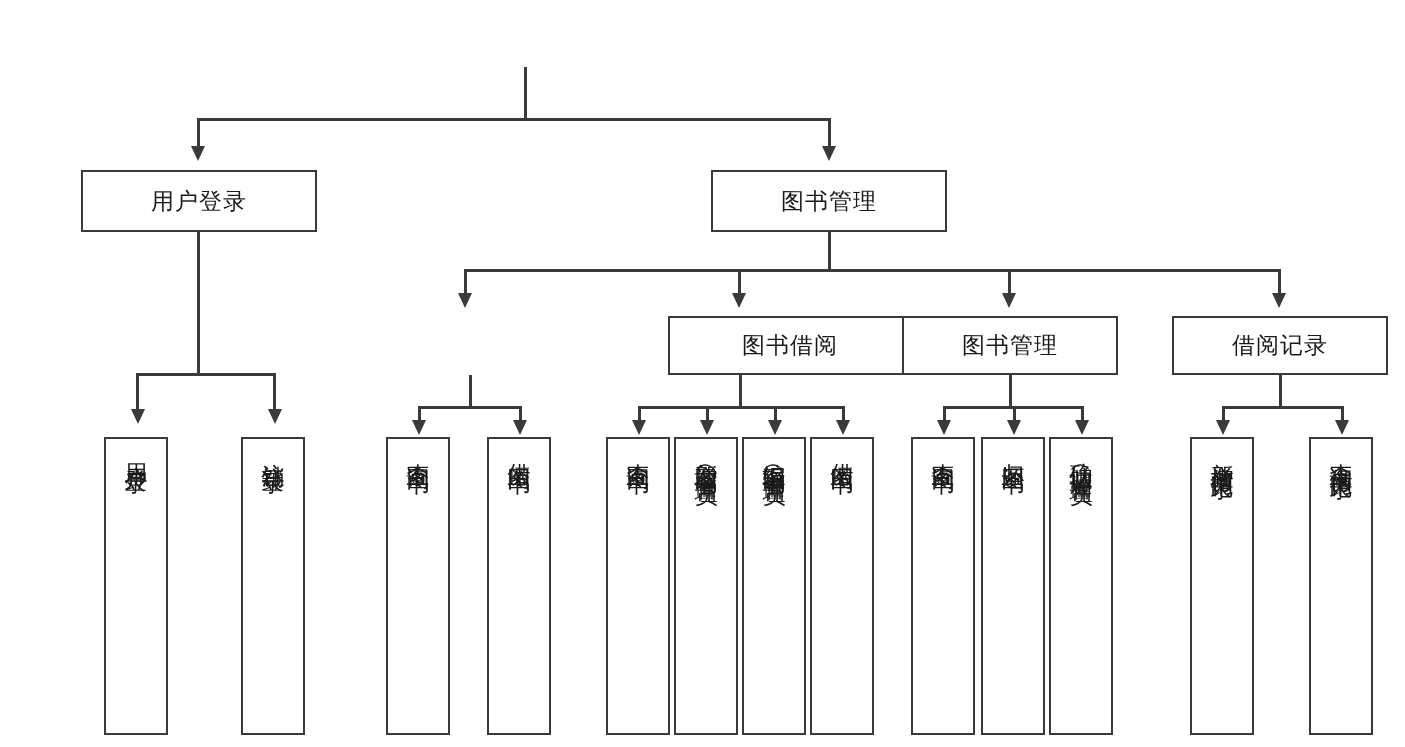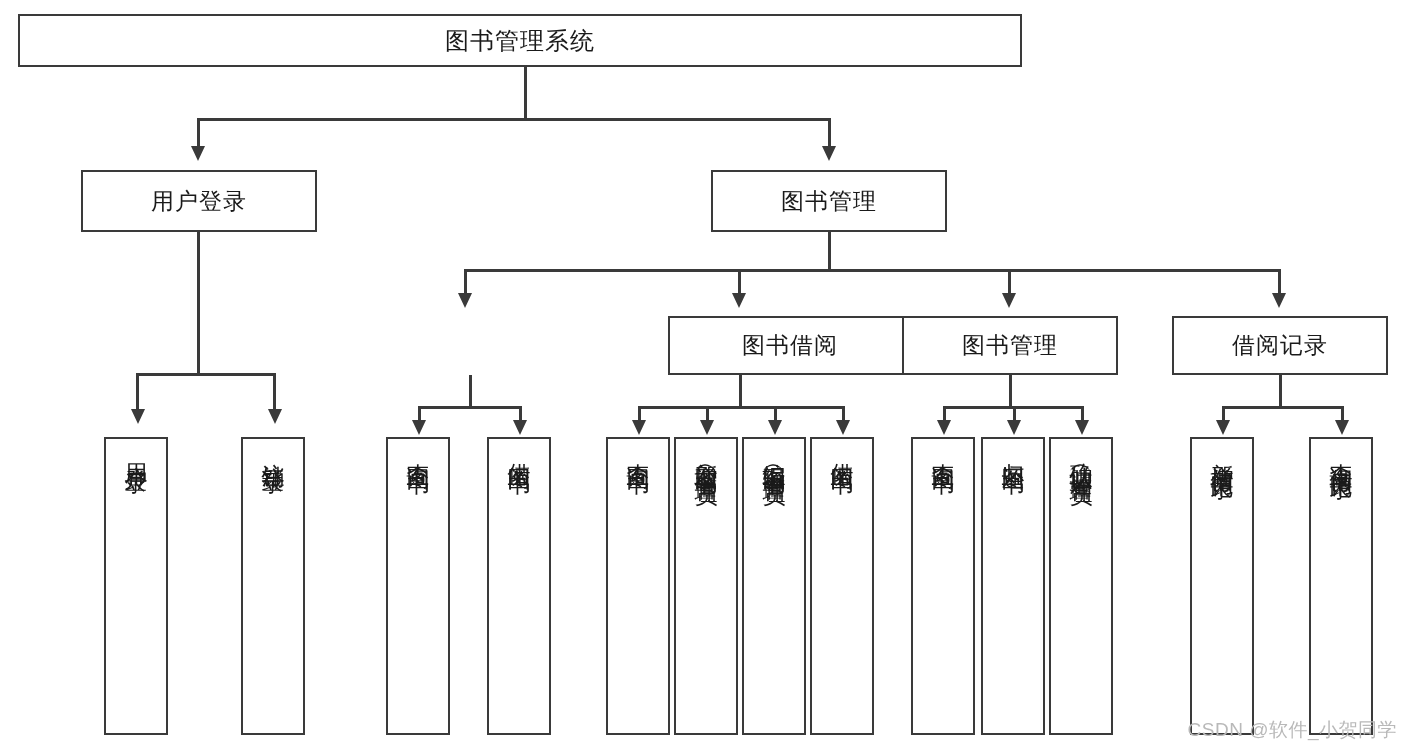--- a/index.html
+++ b/index.html
@@ -81,23 +81,20 @@
     letter-spacing: 0.5px;
     white-space: nowrap;
     user-select: none;
   }
 </style>
 </head>
 <body>
 
 <div id="canvas">
 
-  <div class="node root" style="left:18px; top:14px; width:1004px; height:53px;">
-    <span class="label">图书管理系统</span>
-  </div>
 
   <div class="ln v" style="left:524px; top:67px; width:2.5px; height:52px;"></div>
 
   <div class="ln h" style="left:198px; top:118px; width:631px; height:2.5px;"></div>
 
   <div class="ln v" style="left:197px; top:118px; height:30px;"></div>
   <div class="arrow" style="left:191px; top:146px;"></div>
   <div class="ln v" style="left:828px; top:118px; height:30px;"></div>
   <div class="arrow" style="left:822px; top:146px;"></div>
 
@@ -208,15 +205,14 @@
     <span class="label">确认归还（管理员）</span>
   </div>
 
   <div class="node leaf" style="left:1190px; top:437px; width:64px; height:298px;">
     <span class="label">新增借阅记录</span>
   </div>
   <div class="node leaf" style="left:1309px; top:437px; width:64px; height:298px;">
     <span class="label">查询借阅记录</span>
   </div>
 
-  <div id="watermark">CSDN @软件_小贺同学</div>
 
 </div>
 
 </body></html>

